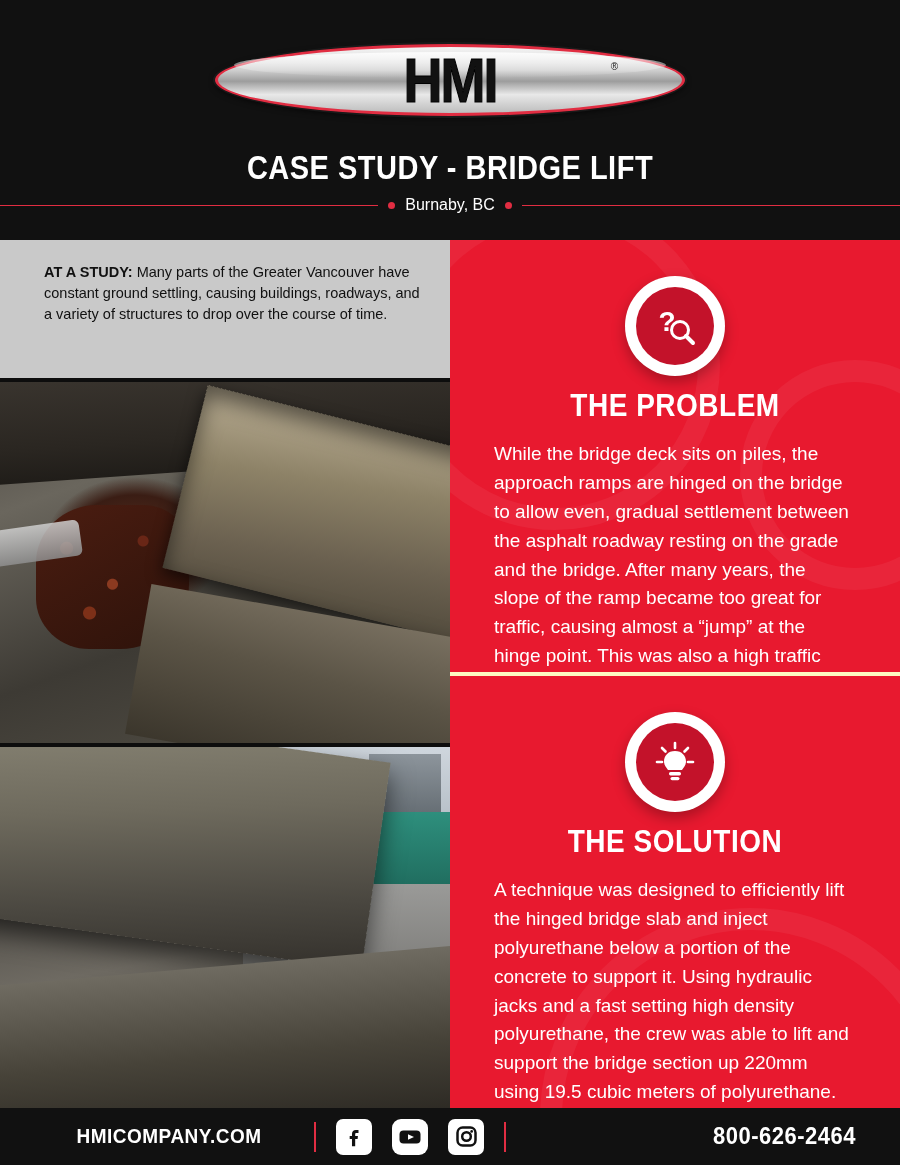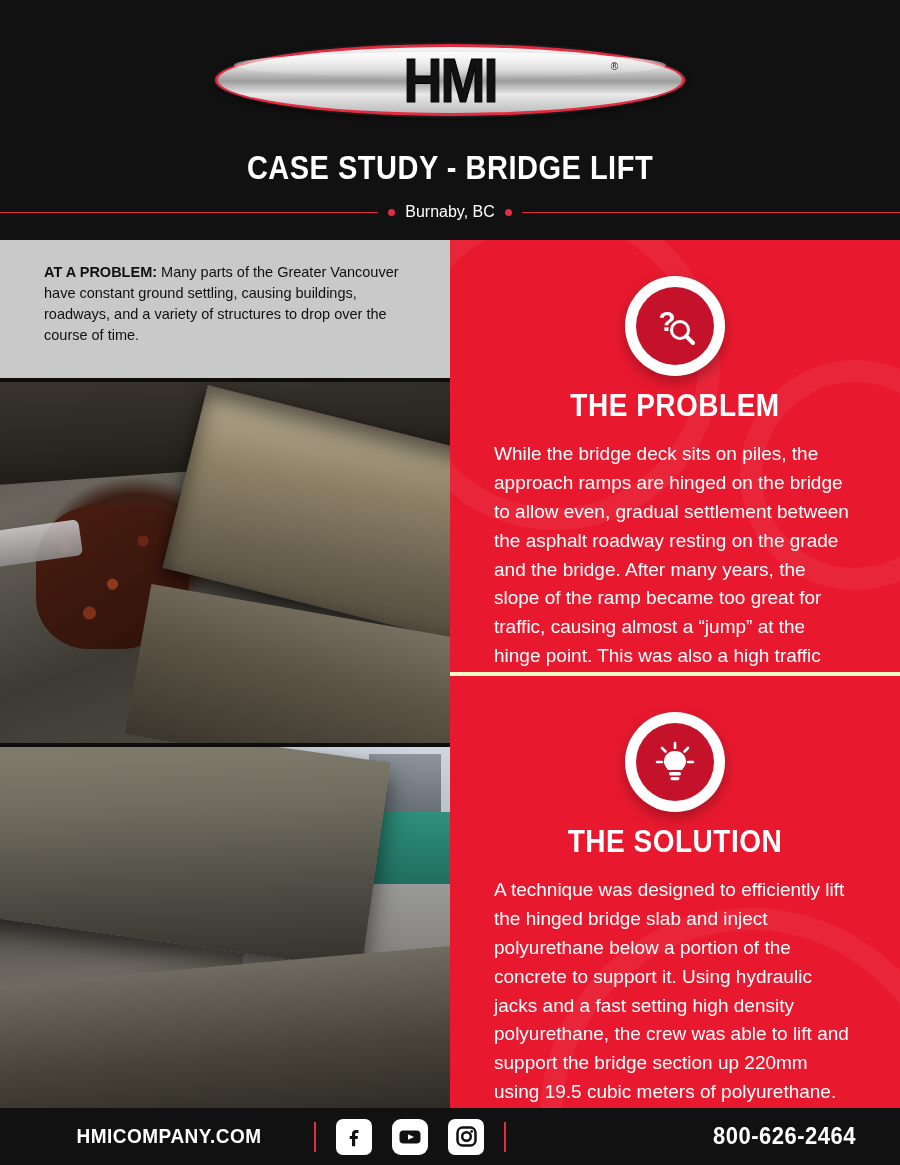--- a/index.html
+++ b/index.html
@@ -63,21 +63,21 @@
     top: 152px; left: 0; right: 0;
     text-align: center;
     color: #ffffff;
     font-size: 29px;
     font-weight: 700;
     letter-spacing: .5px;
     transform: scaleY(1.12);
   }
   .subtitle-row {
     position: absolute;
-    top: 200px; left: 0; right: 0;
+    top: 193px; left: 0; right: 0;
     height: 24px;
     display: flex; align-items: center;
   }
   .sub-line {
     flex: 1 1 auto;
     height: 1px;
     background: #e12d42;
   }
   .sub-dot {
     width: 7px; height: 7px; border-radius: 50%;
@@ -362,21 +362,21 @@
       <div class="subtitle">Burnaby, BC</div>
       <div class="sub-dot"></div>
       <div class="sub-line"></div>
     </div>
   </div>
 
   <div class="body">
 
     <div class="left-col">
       <div class="glance">
-        <b>AT A PROBLEM:</b><span> Many parts of the Greater Vancouver have constant ground settling, causing buildings, roadways, and a variety of structures to drop over the course of time.</span>
+        <b>AT A STUDY:</b><span> Many parts of the Greater Vancouver have constant ground settling, causing buildings, roadways, and a variety of structures to drop over the course of time.</span>
       </div>
 
       <div class="photo photo1">
         <div class="p1-top"></div>
         <div class="p1-gravel"></div>
         <div class="p1-pipe"></div>
         <div class="p1-timber"></div>
         <div class="p1-timber2"></div>
       </div>
 

